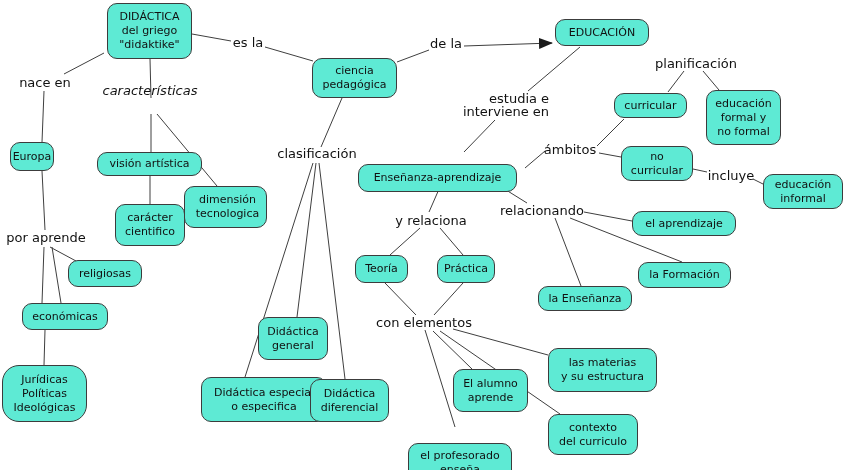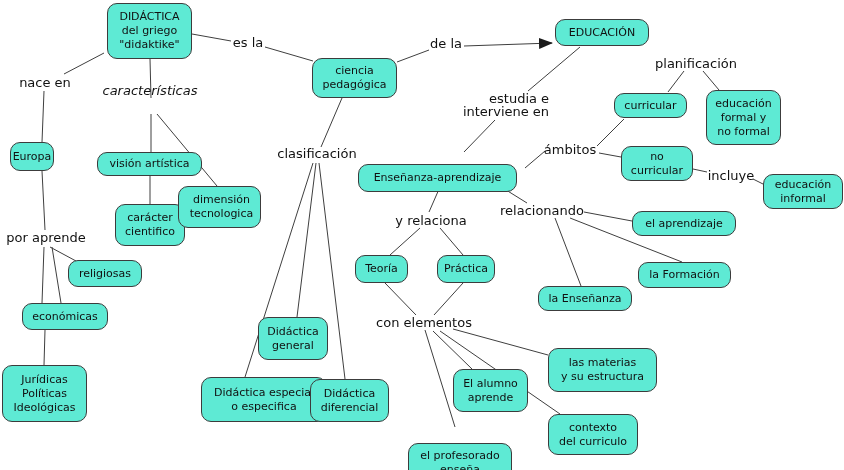--- a/index.html
+++ b/index.html
@@ -78,25 +78,25 @@
       <div class="node" style="left: 107px; top: 3px; width: 85px; height: 56px;">DIDÁCTICA
 del griego
 "didaktike"</div>
       <div class="node" style="left: 555px; top: 19px; width: 94px; height: 27px;">EDUCACIÓN</div>
       <div class="node" style="left: 312px; top: 58px; width: 85px; height: 40px;">ciencia
 pedagógica</div>
       <div class="node" style="left: 10px; top: 142px; width: 44px; height: 29px;">Europa</div>
       <div class="node" style="left: 97px; top: 152px; width: 105px; height: 24px;">visión artística</div>
       <div class="node" style="left: 115px; top: 204px; width: 70px; height: 42px;">carácter
 cientifico</div>
-      <div class="node" style="left: 178px; top: 186px; width: 83px; height: 42px; padding-left: 8px;">dimensión
+      <div class="node" style="left: 184px; top: 186px; width: 83px; height: 42px; padding-left: 8px;">dimensión
 tecnologica</div>
       <div class="node" style="left: 68px; top: 260px; width: 74px; height: 27px;">religiosas</div>
       <div class="node" style="left: 22px; top: 303px; width: 86px; height: 27px;">económicas</div>
-      <div class="node" style="left: 2px; top: 365px; width: 85px; height: 57px;">Jurídicas
+      <div class="node" style="left: 2px; top: 365px; width: 85px; height: 57px; border-radius: 17px;">Jurídicas
 Políticas
 Ideológicas</div>
       <div class="node" style="left: 258px; top: 317px; width: 70px; height: 43px;">Didáctica
 general</div>
       <div class="node" style="left: 173px; top: 377px; width: 126px; height: 45px; margin-left: 28px;">Didáctica especial
 o especifica</div>
       <div class="node" style="left: 310px; top: 379px; width: 79px; height: 43px;">Didáctica
 diferencial</div>
       <div class="node" style="left: 358px; top: 152px; width: 159px; height: 28px; margin-top: 12px;">Enseñanza-aprendizaje</div>
       <div class="node" style="left: 355px; top: 255px; width: 53px; height: 28px;">Teoría</div>

